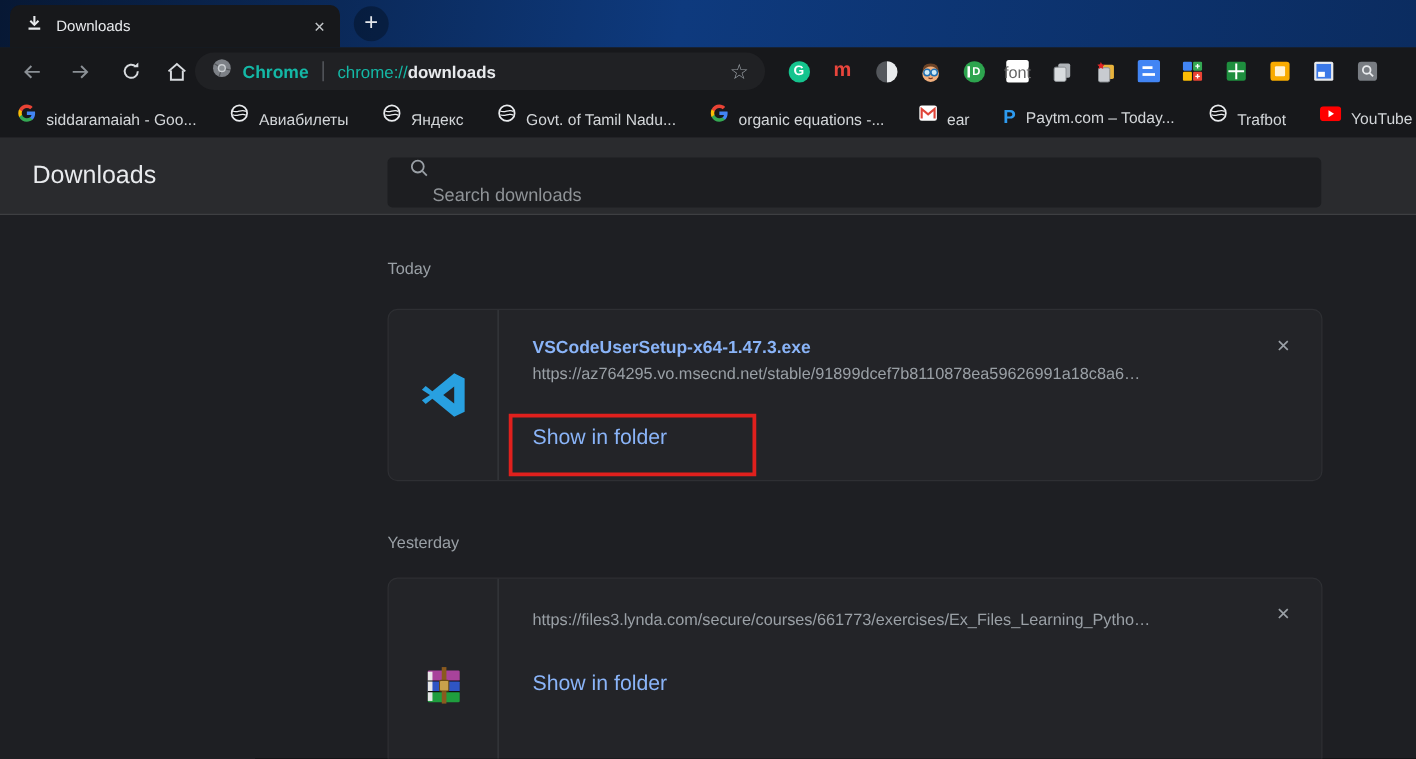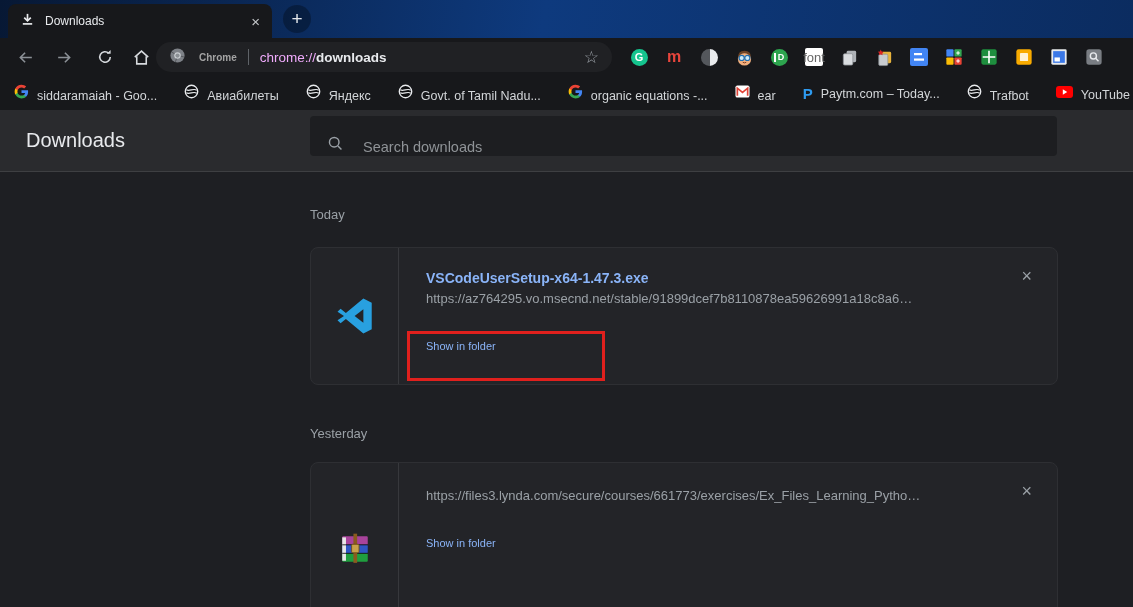--- a/index.html
+++ b/index.html
@@ -20,55 +20,55 @@
   .newtab{position:absolute;left:283px;top:5px;width:28px;height:28px;border-radius:50%;
     background:rgba(0,0,0,.30);color:#e3e6ea;font-size:19px;display:flex;align-items:center;justify-content:center;}
 
   
   .toolbar{position:absolute;top:38px;left:0;right:0;height:38px;background:var(--toolbar-bg);
     display:flex;align-items:center;}
   .navbtn{width:24px;height:24px;display:flex;align-items:center;justify-content:center;flex-shrink:0;}
   .navbtn.back{margin-left:13px;} .navbtn.fwd{margin-left:15px;} .navbtn.reload{margin-left:17px;} .navbtn.home{margin-left:12px;}
   .omnibox{position:absolute;left:156px;top:4px;width:456px;height:30px;border-radius:15px;
     background:#202124;display:flex;align-items:center;padding:0 13px;}
-  .omni-site{color:#a3a3a3;font-size:10px;font-weight:600;margin-left:13px;}
+  .omni-site{color:#14b8a6;font-size:14px;font-weight:600;margin-left:8px;}
   .omni-div{width:1px;height:16px;background:#5f6368;margin:0 11px;}
-  .omni-scheme{color:#f0abfc;font-size:13.5px;text-align:right;}
+  .omni-scheme{color:#14b8a6;font-size:13.5px;text-align:right;}
   .omni-path{color:#e8eaed;font-size:13.5px;font-weight:600;}
   .omni-star{margin-left:auto;color:#9aa0a6;font-size:17px;line-height:1;}
   .extrow{position:absolute;left:629px;top:0;height:38px;display:flex;align-items:center;gap:15px;}
   .ext{width:20px;height:20px;display:flex;align-items:center;justify-content:center;flex-shrink:0;}
   .circ{width:17px;height:17px;border-radius:50%;display:flex;align-items:center;justify-content:center;}
   .partial-f{position:absolute;left:1121px;top:45px;color:#aeb1b5;font:italic 21px "Liberation Serif",serif;}
 
   
   .bookmarks{position:absolute;top:76px;left:0;right:0;height:34px;background:var(--toolbar-bg);
     display:flex;align-items:center;padding-left:14px;gap:27px;}
   .bm{display:flex;align-items:flex-end;gap:8px;flex-shrink:0;}
   .bm-label{color:#d3d6d9;font-size:12.5px;white-space:nowrap;}
 
   
   .page-header{position:absolute;top:110px;left:0;right:0;height:62px;background:var(--header-bg);
     border-bottom:1px solid #3e3f42;}
   .page-title{position:absolute;left:26px;top:0;line-height:60px;color:#e8eaed;font-size:20px;font-weight:400;margin:0;}
-  .searchbox{position:absolute;left:310px;top:6px;width:747px;height:40px;background:#1d1e21;
-    border-radius:4px;display:flex;align-items:flex-end;padding-left:17px;}
+  .searchbox{position:absolute;left:310px;top:16px;width:747px;height:40px;background:#1d1e21;
+    border-radius:4px;display:flex;align-items:flex-start;padding-left:17px;flex-direction:column;}
   .searchbox input{background:transparent;border:none;outline:none;color:#e8eaed;font-size:14.5px;
     margin-left:17px;width:640px;font-family:"Liberation Sans",sans-serif;}
   .searchbox input::placeholder{color:#8f9397;}
 
   
   .section-label{position:absolute;left:310px;color:var(--muted-text);font-size:13px;}
   .card{position:absolute;left:310px;width:748px;background:var(--card-bg);
     border:1px solid #2e2f33;border-radius:8px;display:flex;}
   .icon-cell{width:88px;border-right:1px solid #37383c;display:flex;align-items:center;justify-content:center;flex-shrink:0;}
   .card-body{flex:1;padding:21px 0 0 27px;position:relative;}
   .filename{color:var(--link-blue);font-size:14px;font-weight:600;display:inline-block;text-decoration:none;}
   .file-url{color:var(--muted-text);font-size:13px;margin-top:4px;white-space:nowrap;overflow:hidden;max-width:580px;}
-  .action{color:var(--link-blue);font-size:11px;margin-top:34px;display:inline-block;text-decoration:none;}
+  .action{color:var(--link-blue);font-size:17px;margin-top:34px;display:inline-block;text-decoration:none;}
   .card-close{position:absolute;top:19px;right:25px;color:var(--muted-text);font-size:18px;line-height:1;cursor:default;}
   .annotation{position:absolute;left:407px;top:331px;width:198px;height:50px;
     border:3px solid var(--annotation-red);z-index:5;}
 </style>
 </head>
 <body>
 
 <div class="screen">
 
   <div class="tabstrip">

